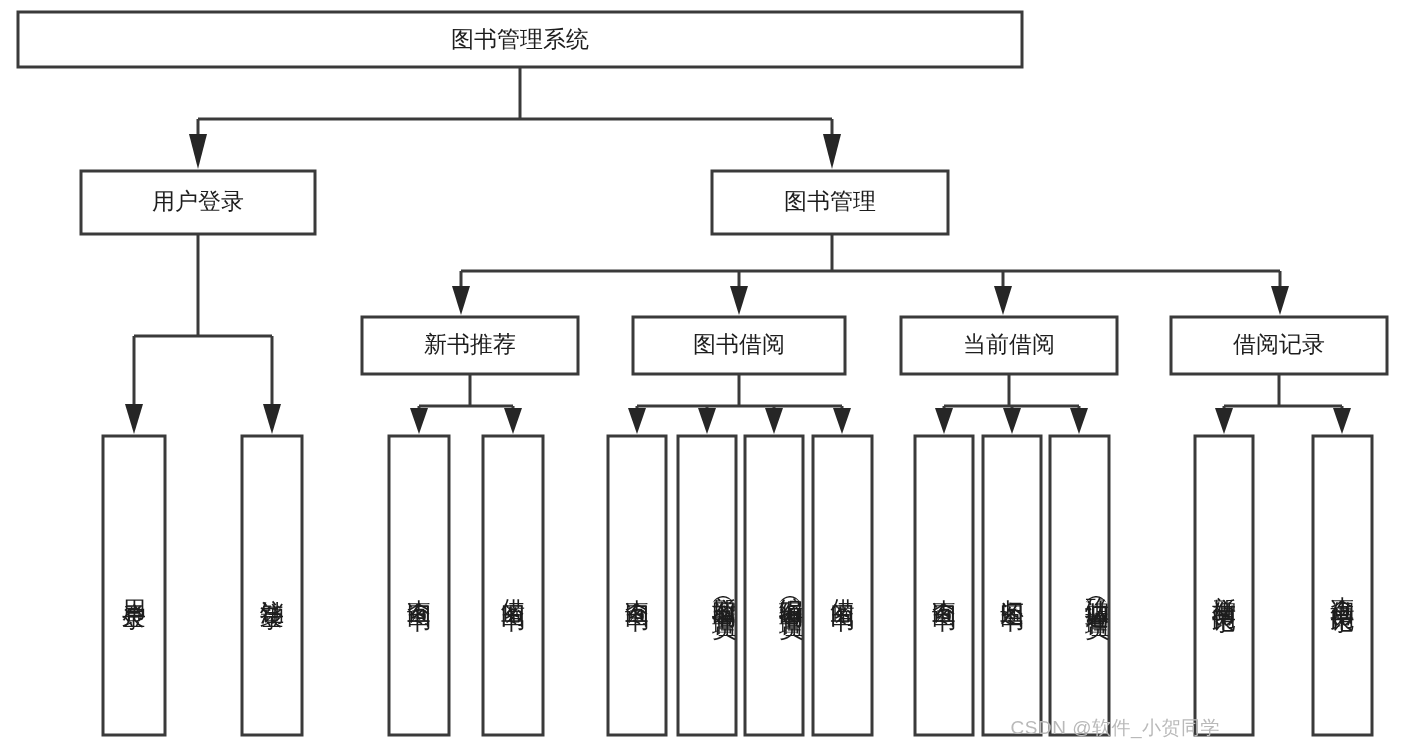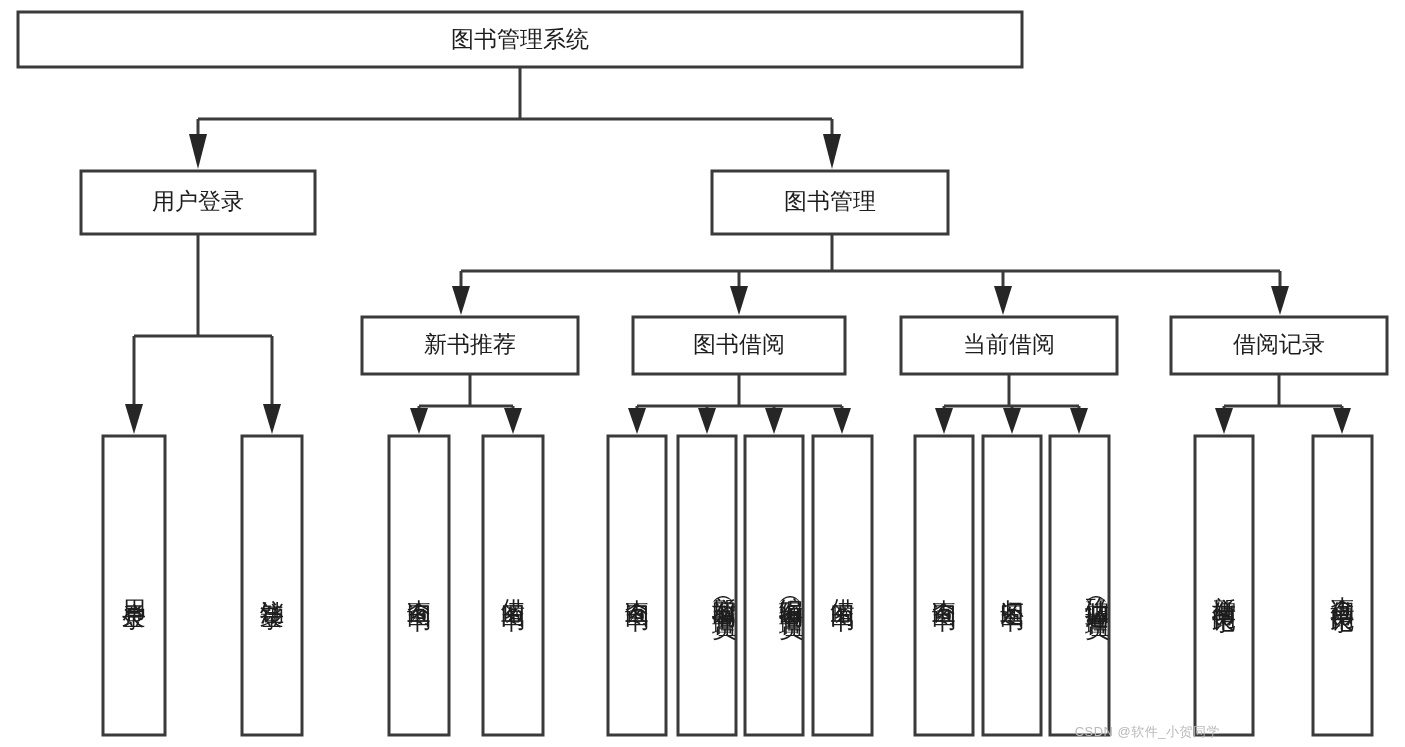--- a/index.html
+++ b/index.html
@@ -51,21 +51,21 @@
     font-size: 23px;
     fill: #1d1d1d;
     text-anchor: middle;
     dominant-baseline: middle;
   }
   .watermark {
     position: absolute;
     right: 8px;
     bottom: 6px;
     font-family: "Liberation Sans", "DejaVu Sans", sans-serif;
-    font-size: 13px;
+    font-size: 19px;
     color: #b9b9b9;
     letter-spacing: 0.5px;
     white-space: nowrap;
     user-select: none;
   }
 </style>
 </head>
 <body>
 
 <div id="diagram-root">

